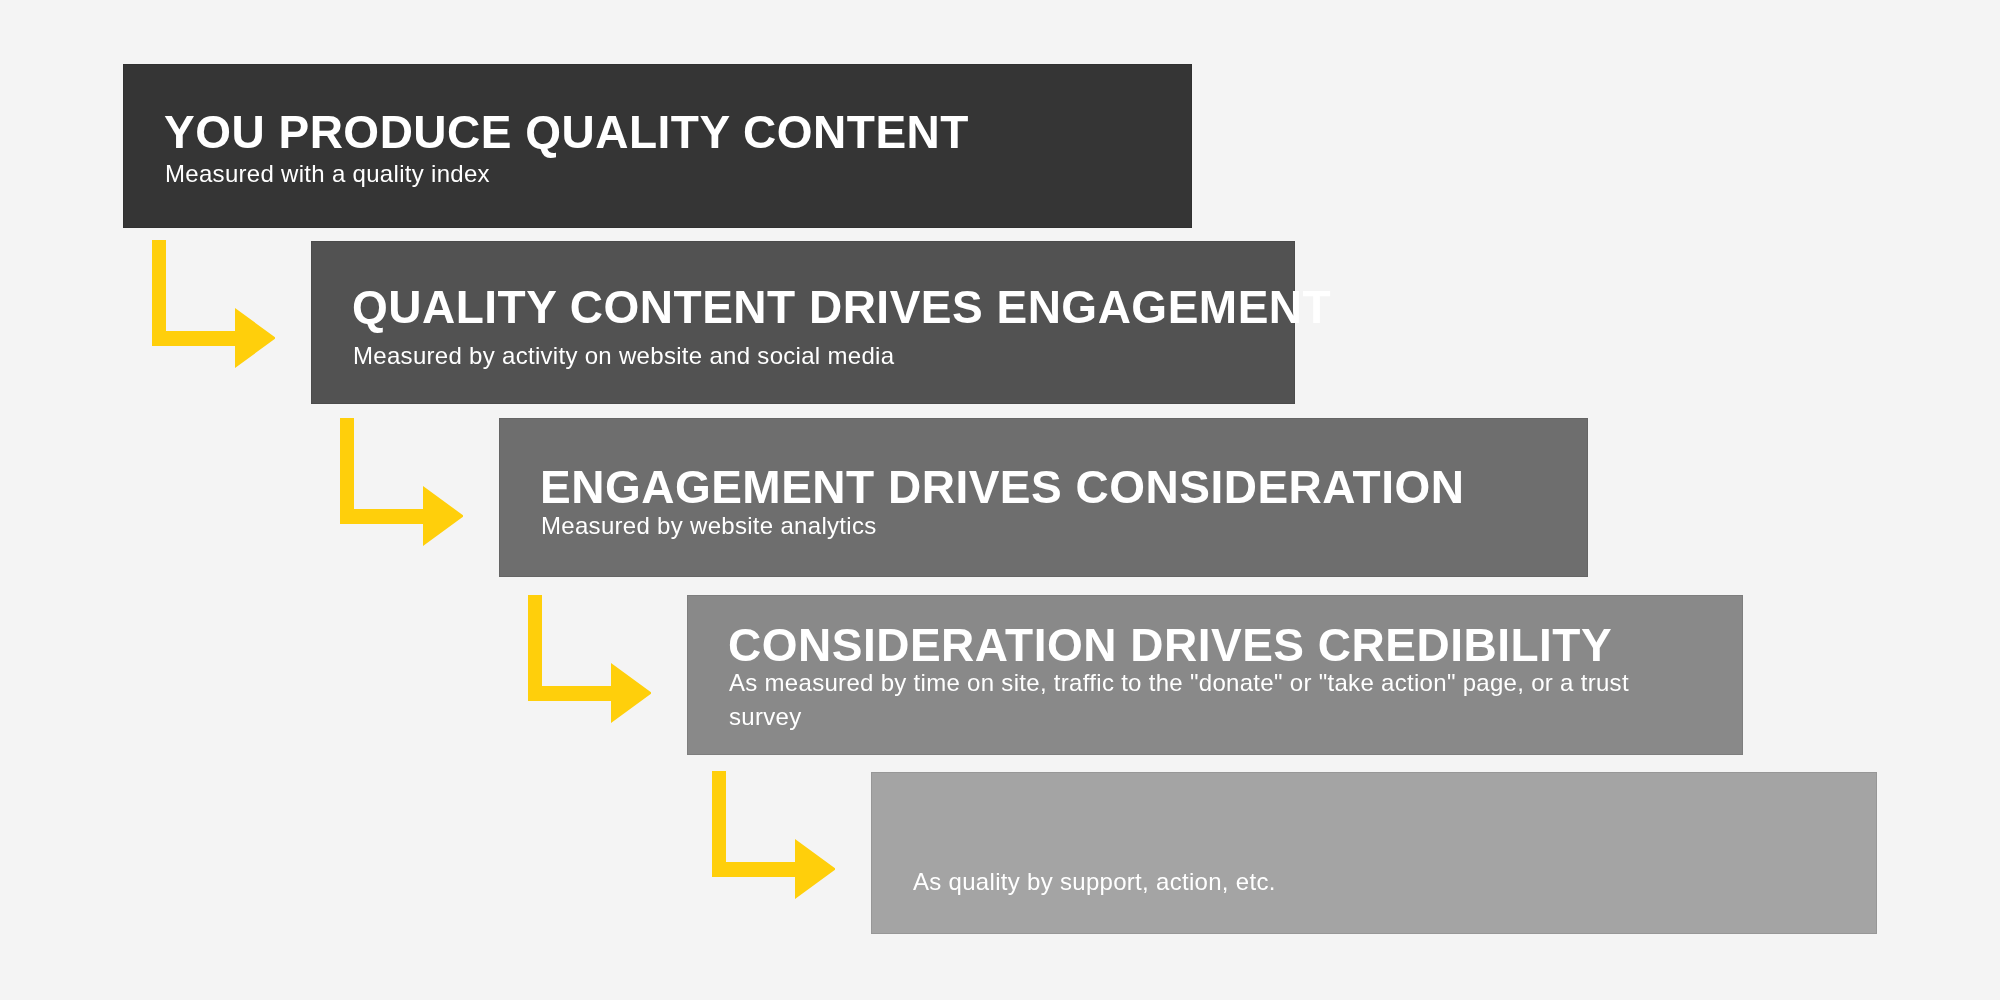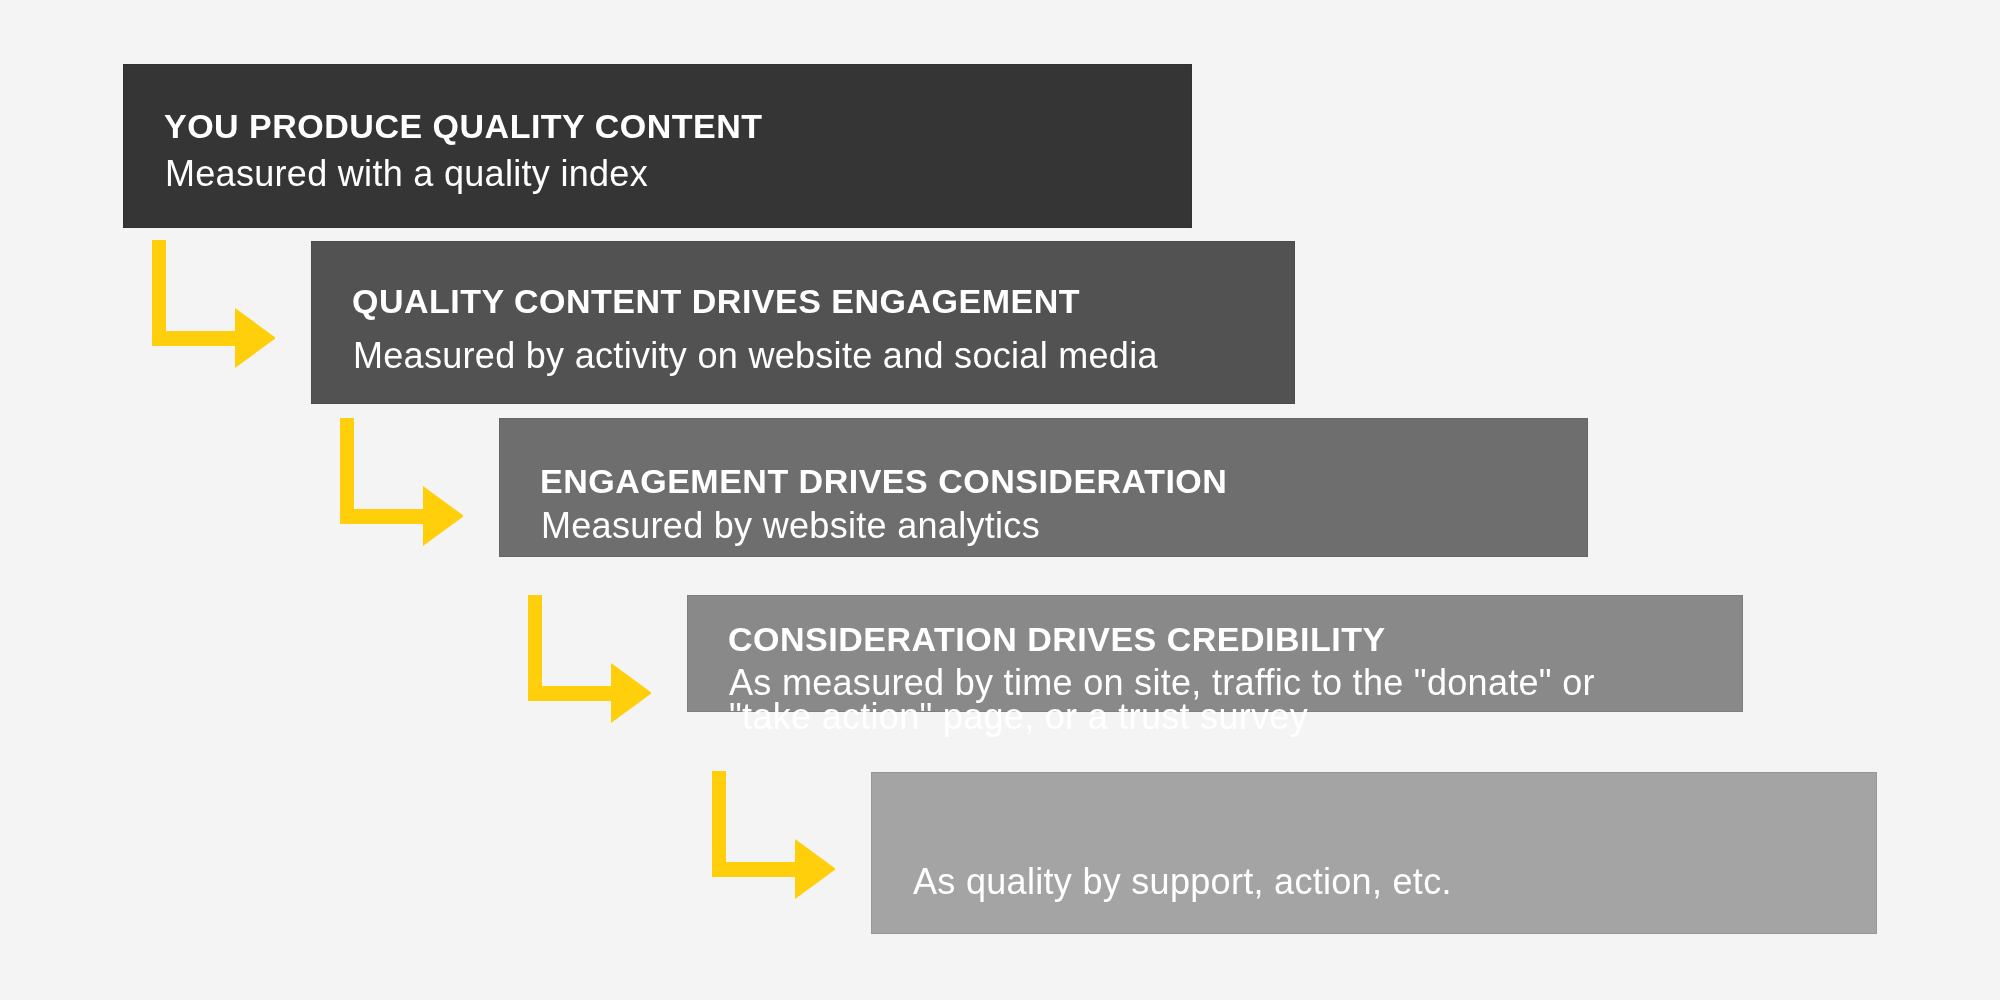--- a/index.html
+++ b/index.html
@@ -13,29 +13,29 @@
   .step {
     position: absolute;
     box-sizing: border-box;
     color: #ffffff;
     border: 1px solid rgba(0,0,0,0.08);
   }
   .step .title {
     position: absolute;
     left: 40px;
     font-weight: bold;
-    font-size: 34px;
+    font-size: 46px;
     letter-spacing: 0.5px;
     white-space: nowrap;
     line-height: 1;
   }
   .step .sub {
     position: absolute;
     left: 41px;
-    font-size: 36px;
+    font-size: 24px;
     line-height: 34px;
     letter-spacing: 0.3px;
   }
   .arrow {
     position: absolute;
     width: 130px;
     height: 135px;
   }
 </style>
 </head>
@@ -52,30 +52,30 @@
 
 <div class="step" style="left:311px; top:241px; width:984px; height:163px; background:#525252;">
   <div class="title" style="top:42px;">QUALITY CONTENT DRIVES ENGAGEMENT</div>
   <div class="sub" style="top:97px;">Measured by activity on website and social media</div>
 </div>
 
 <svg class="arrow" style="left:333px; top:416px;" viewBox="0 0 130 135">
   <polygon fill="#ffcf0b" points="7,2 21,2 21,93 90,93 90,70 131,100 90,130 90,108 7,108"></polygon>
 </svg>
 
-<div class="step" style="left:499px; top:418px; width:1089px; height:139px; background:#6e6e6e;">
+<div class="step" style="left:499px; top:418px; width:1089px; height:159px; background:#6e6e6e;">
   <div class="title" style="top:45px;">ENGAGEMENT DRIVES CONSIDERATION</div>
   <div class="sub" style="top:90px;">Measured by website analytics</div>
 </div>
 
 <svg class="arrow" style="left:521px; top:593px;" viewBox="0 0 130 135">
   <polygon fill="#ffcf0b" points="7,2 21,2 21,93 90,93 90,70 131,100 90,130 90,108 7,108"></polygon>
 </svg>
 
-<div class="step" style="left:687px; top:595px; width:1056px; height:117px; background:#898989;">
+<div class="step" style="left:687px; top:595px; width:1056px; height:160px; background:#898989;">
   <div class="title" style="top:26px;">CONSIDERATION DRIVES CREDIBILITY</div>
   <div class="sub" style="top:70px; width:920px;">As measured by time on site, traffic to the "donate" or "take action" page, or a trust survey</div>
 </div>
 
 <svg class="arrow" style="left:705px; top:769px;" viewBox="0 0 130 135">
   <polygon fill="#ffcf0b" points="7,2 21,2 21,93 90,93 90,70 131,100 90,130 90,108 7,108"></polygon>
 </svg>
 
 <div class="step" style="left:871px; top:772px; width:1006px; height:162px; background:#a4a4a4;">
   <div class="sub" style="top:92px;">As quality by support, action, etc.</div>

